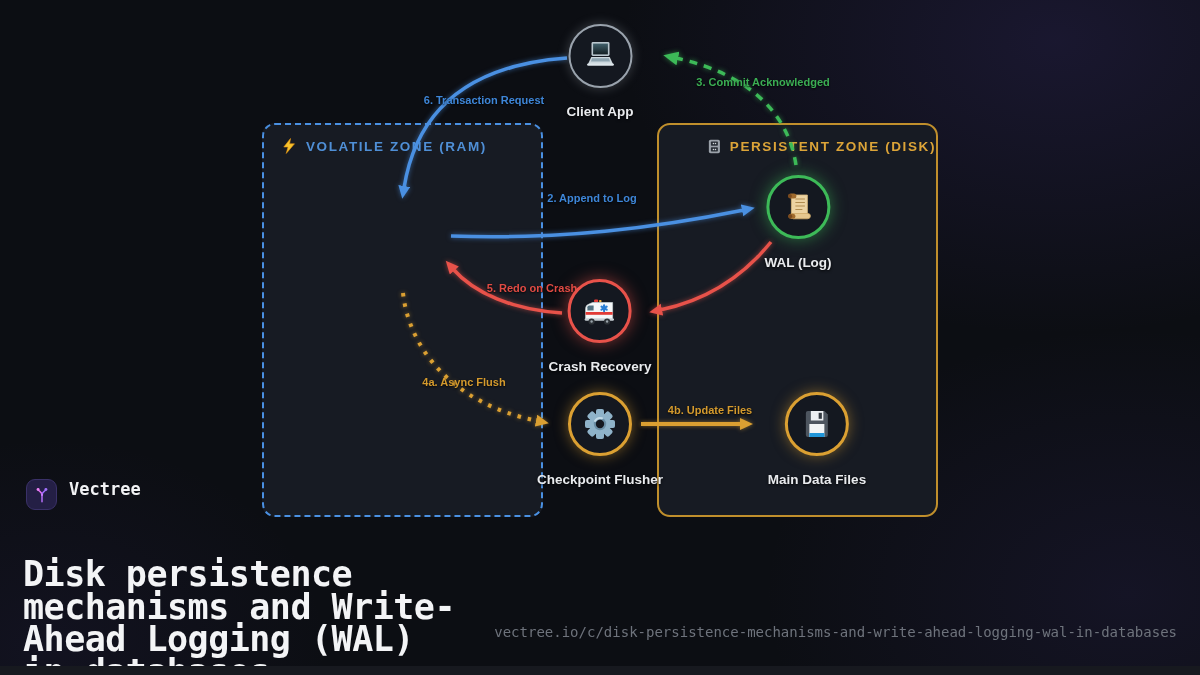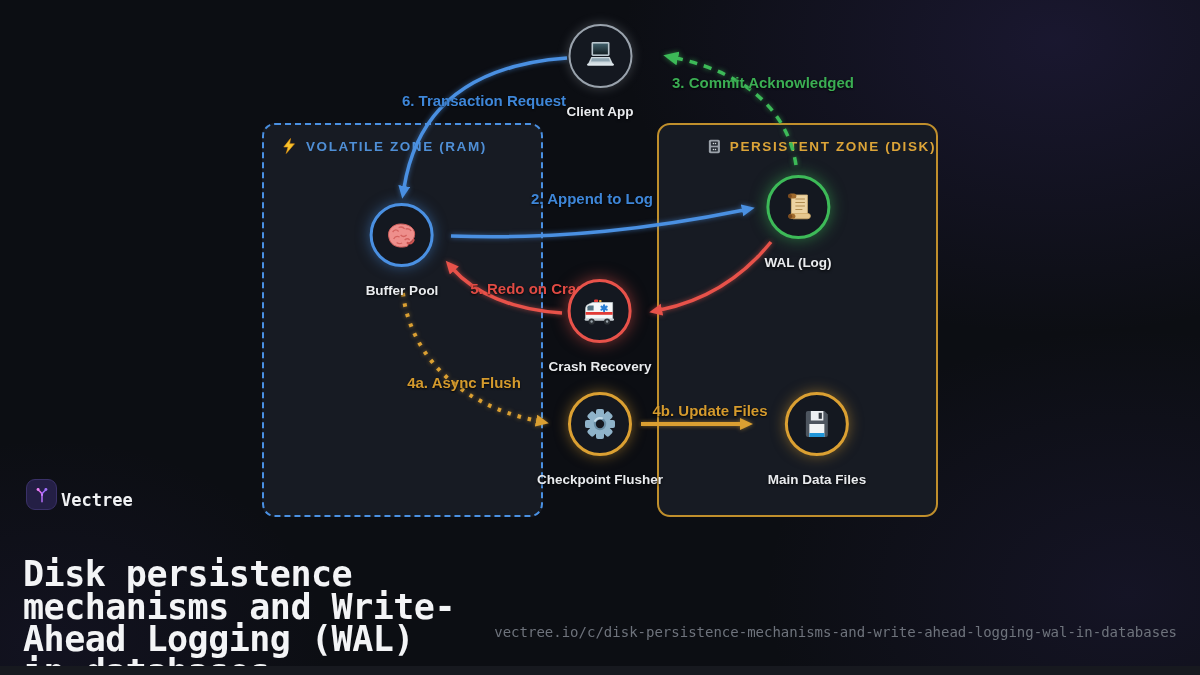--- a/index.html
+++ b/index.html
@@ -32,29 +32,29 @@
   .ring-gray   { border:2.5px solid var(--gray-ring); box-shadow:0 0 12px rgba(190,200,212,.28); }
   .ring-blue   { border:3px solid var(--blue);   box-shadow:0 0 14px rgba(74,144,226,.5); }
   .ring-green  { border:3px solid var(--green);  box-shadow:0 0 16px rgba(61,186,88,.55); }
   .ring-red    { border:3px solid var(--red);    box-shadow:0 0 16px rgba(232,82,74,.55); }
   .ring-orange { border:3px solid var(--orange); box-shadow:0 0 14px rgba(219,160,50,.5); }
   .node-label { font-size:13.5px; font-weight:bold; color:var(--label); white-space:nowrap;
                 text-shadow:0 1px 3px rgba(0,0,0,.9); }
 
   
   svg.edges { position:absolute; left:0; top:0; pointer-events:none; }
-  .edge-label { position:absolute; transform:translate(-50%,-50%); font-size:15px; font-weight:bold;
+  .edge-label { position:absolute; transform:translate(-50%,-50%); font-size:11px; font-weight:bold;
                 white-space:nowrap; text-shadow:0 1px 2px rgba(0,0,0,.85); }
   .el-blue   { color:#3e86d8; }
   .el-green  { color:#3bae53; }
   .el-orange { color:#d49a2d; }
   .el-red    { color:#e04b44; }
 
   
-  .brand-row { position:absolute; left:26px; top:479px; display:flex; align-items:flex-end; gap:4px; }
+  .brand-row { position:absolute; left:26px; top:479px; display:flex; align-items:flex-start; gap:12px; }
   .logo-badge { width:31px; height:31px; border-radius:9px; background:#241f45;
                 border:1px solid #3a3168; display:flex; align-items:center; justify-content:center; }
   .brand-name { font-family:"DejaVu Sans Mono", monospace; font-weight:bold; font-size:17px; color:#f1f2f4; }
   .page-title { position:absolute; left:23px; top:514px; width:480px;
                 font-family:"DejaVu Sans Mono", monospace; font-weight:bold; font-size:35px;
                 line-height:32.5px; letter-spacing:-0.5px; color:var(--title-color); white-space:pre-line;margin-top:44px; }
   .footer-url { position:absolute; right:23px; top:624px; font-family:"DejaVu Sans Mono", monospace;
                 font-size:14px; color:var(--muted); }
 </style>
 </head>
@@ -127,36 +127,20 @@
         <rect x="9" y="2" width="18" height="14" rx="1.4" fill="#b9c6ce"></rect>
         <rect x="10.6" y="3.6" width="14.8" height="10.8" fill="url(#scr)"></rect>
         <polygon points="5.5,24 30.5,24 27.2,17 8.8,17" fill="#cdd8de"></polygon>
         <polygon points="9.6,18.2 26.4,18.2 27.6,21.4 8.4,21.4" fill="#8ea4b0"></polygon>
         <rect x="4.6" y="23.4" width="26.8" height="2.4" rx="1.2" fill="#dde5ea"></rect>
       </svg>
     </div>
     <div class="node-label">Client App</div>
   </div>
 
-  <div class="node" style="left:402px; top:203px;">
-    <div class="circle ring-blue">
-      <svg width="38" height="34" viewBox="0 0 38 34">
-        <path d="M6 18 C5 11 11 6 18 6 C26 6 32 10 32 16 C32 20 30 23 26 25 L25 28 C20 30 14 29 11 27 C8 25 6.5 22 6 18 Z" fill="#ee8f8c" stroke="#d4625f" stroke-width="1"></path>
-        <path d="M25 25 C28 26 30 25 31 22" fill="none" stroke="#c9524f" stroke-width="2.2" stroke-linecap="round"></path>
-        <path d="M10 14 q3 -4 6 -0.5" fill="none" stroke="#d4625f" stroke-width="1.3"></path>
-        <path d="M16 9.5 q4 -1.5 6 1.5" fill="none" stroke="#d4625f" stroke-width="1.3"></path>
-        <path d="M23 11 q4 -1 5.5 2" fill="none" stroke="#d4625f" stroke-width="1.3"></path>
-        <path d="M11 21 q2 -4 6 -2" fill="none" stroke="#d4625f" stroke-width="1.3"></path>
-        <path d="M18 17 q3 3 6 0" fill="none" stroke="#d4625f" stroke-width="1.3"></path>
-        <path d="M22 22 q3 -2.5 5 0" fill="none" stroke="#d4625f" stroke-width="1.3"></path>
-        <path d="M14 24.5 q2.5 2 5.5 0.5" fill="none" stroke="#d4625f" stroke-width="1.3"></path>
-      </svg>
-    </div>
-    <div class="node-label">Buffer Pool</div>
-  </div>
 
   <div class="node" style="left:798px; top:175px;text-align:center;">
     <div class="circle ring-green">
       <svg width="36" height="36" viewBox="0 0 36 36">
         <path d="M11 6 L27 6 L27 26 L11 26 Z" fill="#ecd3a2" stroke="#d9b97e" stroke-width="0.8"></path>
         <rect x="8" y="4.5" width="8" height="5" rx="2.5" fill="#a06a2c"></rect>
         <circle cx="9.5" cy="7" r="2" fill="#7a4a1e"></circle>
         <path d="M10 25 L28 25 Q30 25 30 27.5 Q30 30 27.5 30 L12 30 Q9 30 9 27.5 Z" fill="#e7c astonish98e" fill-opacity="0"></path>
         <path d="M11 24.5 L27.5 24.5 Q30 24.5 30 27 Q30 29.8 27 29.8 L13 29.8 Q10 29.8 10 27 Z" fill="#e6c78e" stroke="#cfa968" stroke-width="0.8"></path>
         <rect x="8" y="24.8" width="7" height="5" rx="2.5" fill="#a06a2c"></rect>

